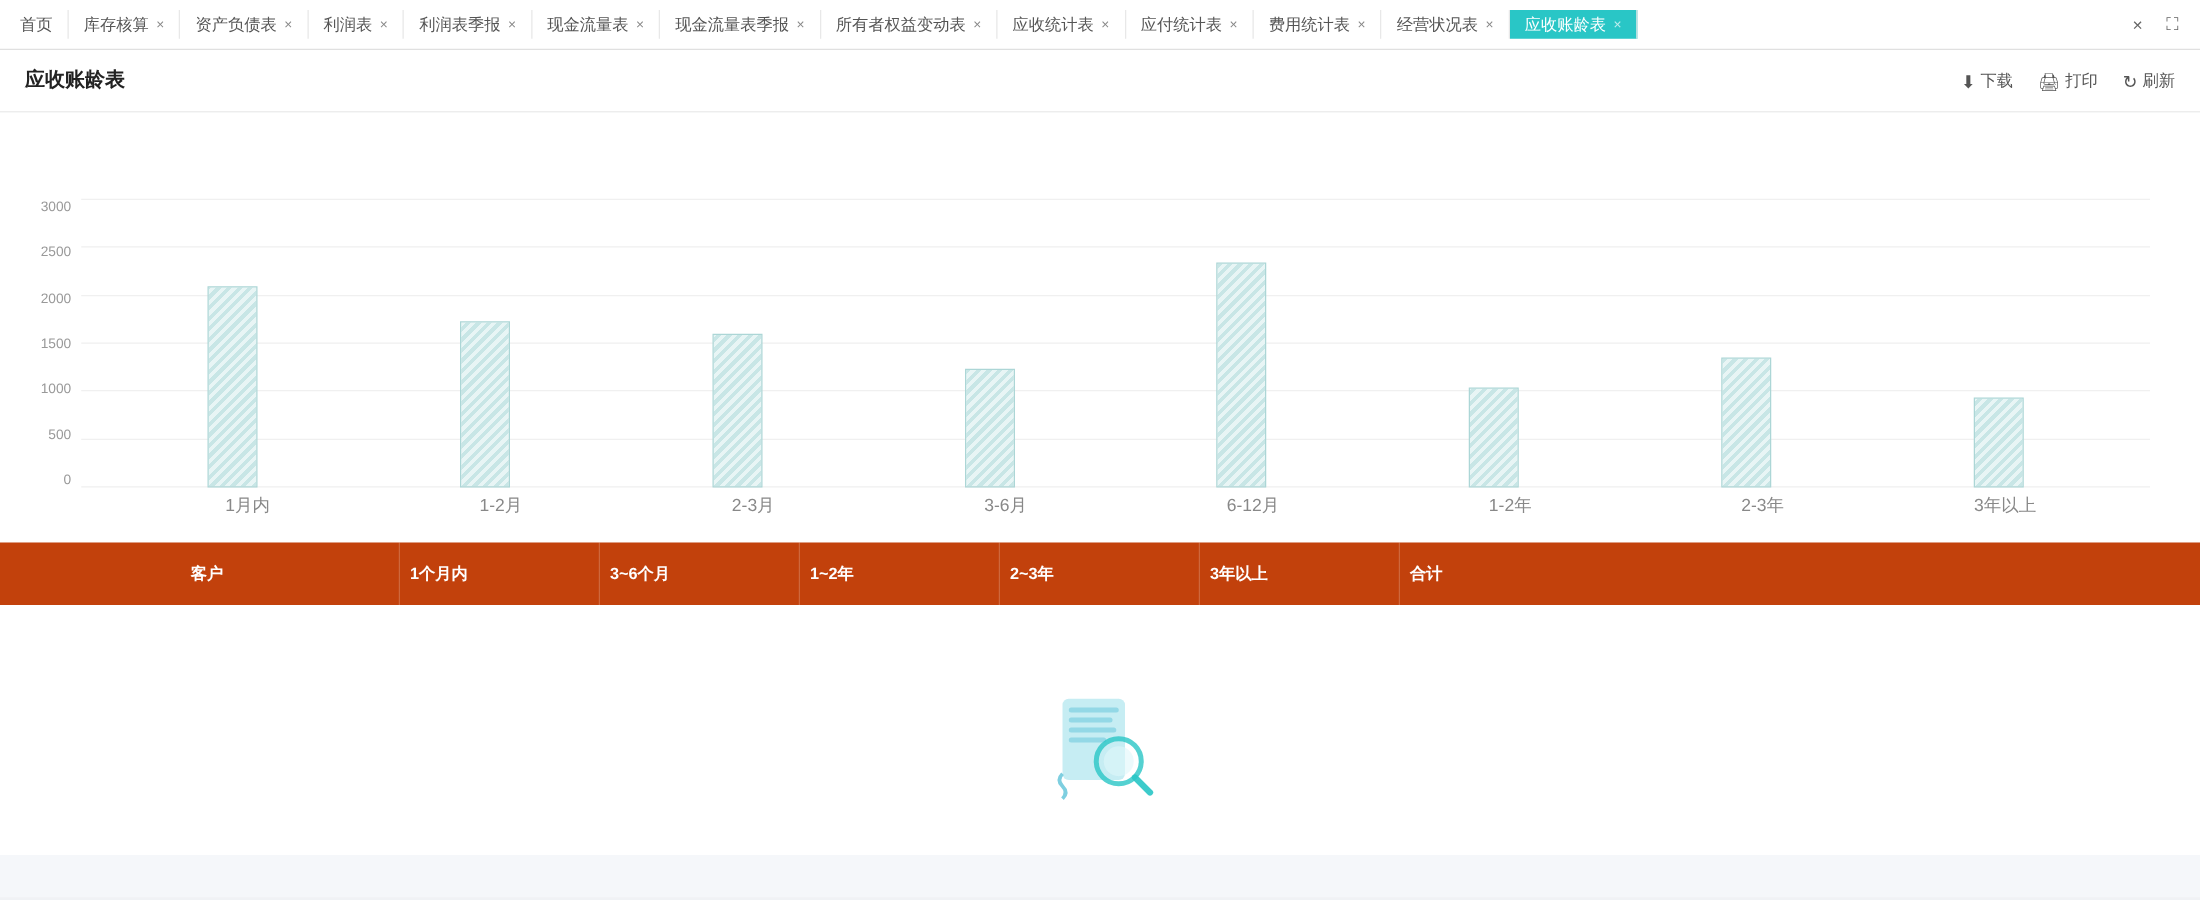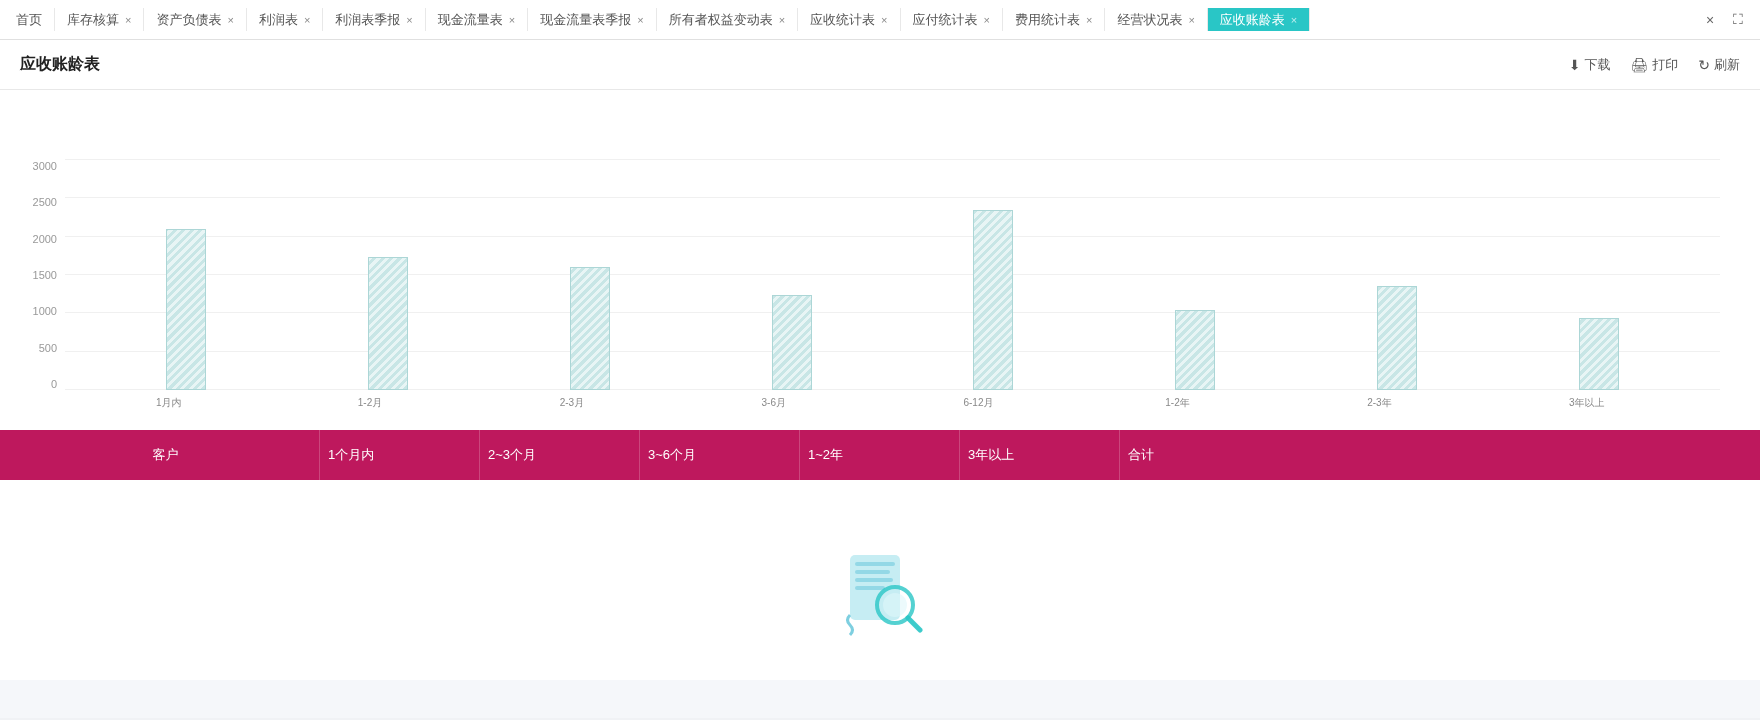--- a/index.html
+++ b/index.html
@@ -168,34 +168,34 @@
     }
 
     
     .x-axis {
       display: flex;
       justify-content: space-around;
       padding: 6px 20px 0;
       margin-left: 45px;
     }
     .x-label {
-      font-size: 10px;
+      font-size: 14px;
       color: #888;
-      text-align: left;
+      text-align: right;
       width: 60px;
     }
 
     
     .table-header {
       display: grid;
       grid-template-columns: 2fr 1fr 1fr 1fr 1fr 1fr 1fr 1fr 1fr 1fr;
-      background: #be185d;
+      background: #c2410c;
       color: #fff;
       font-size: 13px;
-      font-weight: 400;
+      font-weight: 700;
     }
     .table-header-cell {
       padding: 16px 8px;
       text-align: left;
       border-right: 1px solid rgba(255,255,255,0.2);
     }
     .table-header-cell:last-child { border-right: none; }
     .table-header-cell:first-child { text-align: center; padding-left: 20px; }
 
     
@@ -358,23 +358,23 @@
         <div class="x-label">6-12月</div>
         <div class="x-label">1-2年</div>
         <div class="x-label">2-3年</div>
         <div class="x-label">3年以上</div>
       </div>
   </div>
 
   <div class="table-header" id="table-header">
   <div class="table-header-cell">客户</div>
       <div class="table-header-cell">1个月内</div>
-      <div class="table-header-cell">2~3个月</div>
       <div class="table-header-cell">3~6个月</div>
       <div class="table-header-cell">1~2年</div>
+      <div class="table-header-cell">2~3年</div>
       <div class="table-header-cell">3年以上</div>
       <div class="table-header-cell">合计</div>
     </div>
 
   <div class="empty-state">
     <svg class="doc-svg" viewBox="0 0 100 100" xmlns="http://www.w3.org/2000/svg">
 
       <rect x="20" y="15" width="50" height="65" rx="5" fill="#b8e8f0" opacity="0.8"></rect>
       <rect x="25" y="22" width="40" height="4" rx="2" fill="#7ecfe0" opacity="0.7"></rect>
       <rect x="25" y="30" width="35" height="4" rx="2" fill="#7ecfe0" opacity="0.7"></rect>

